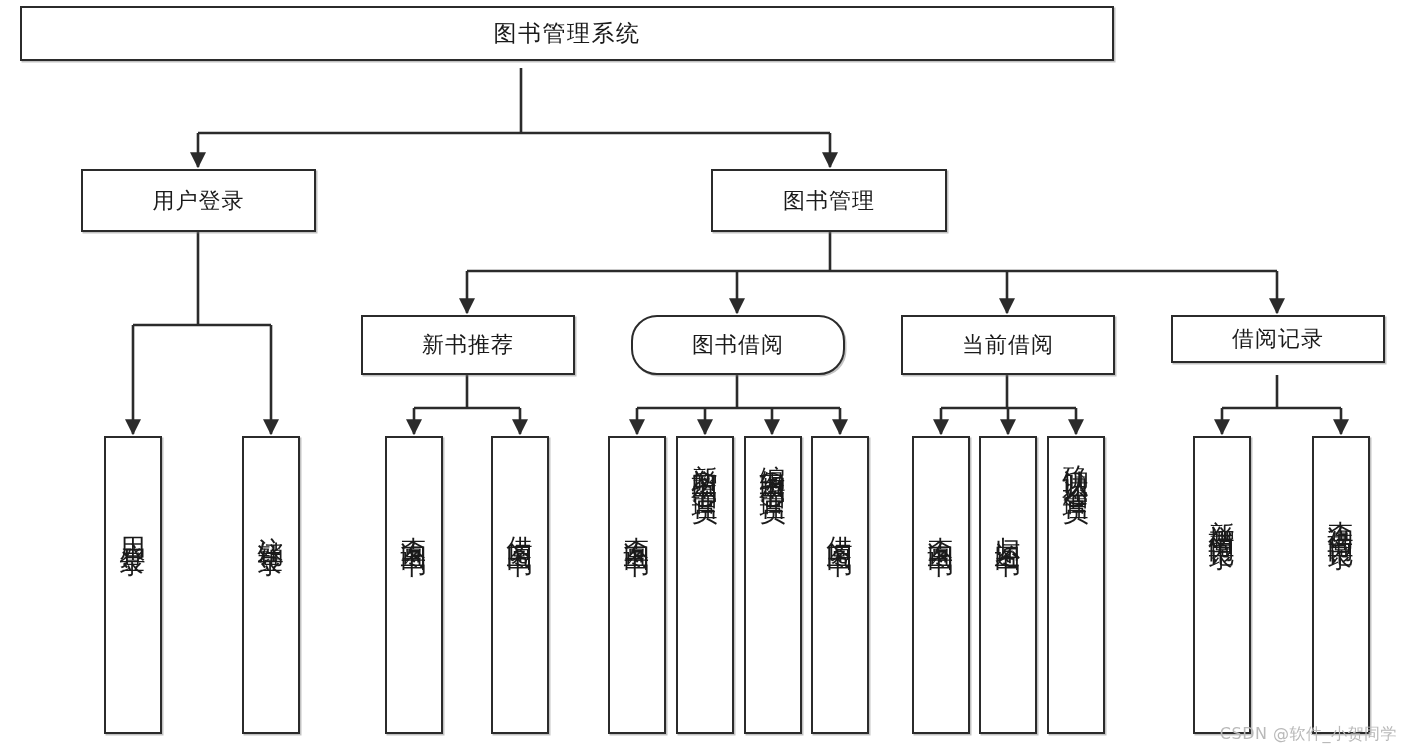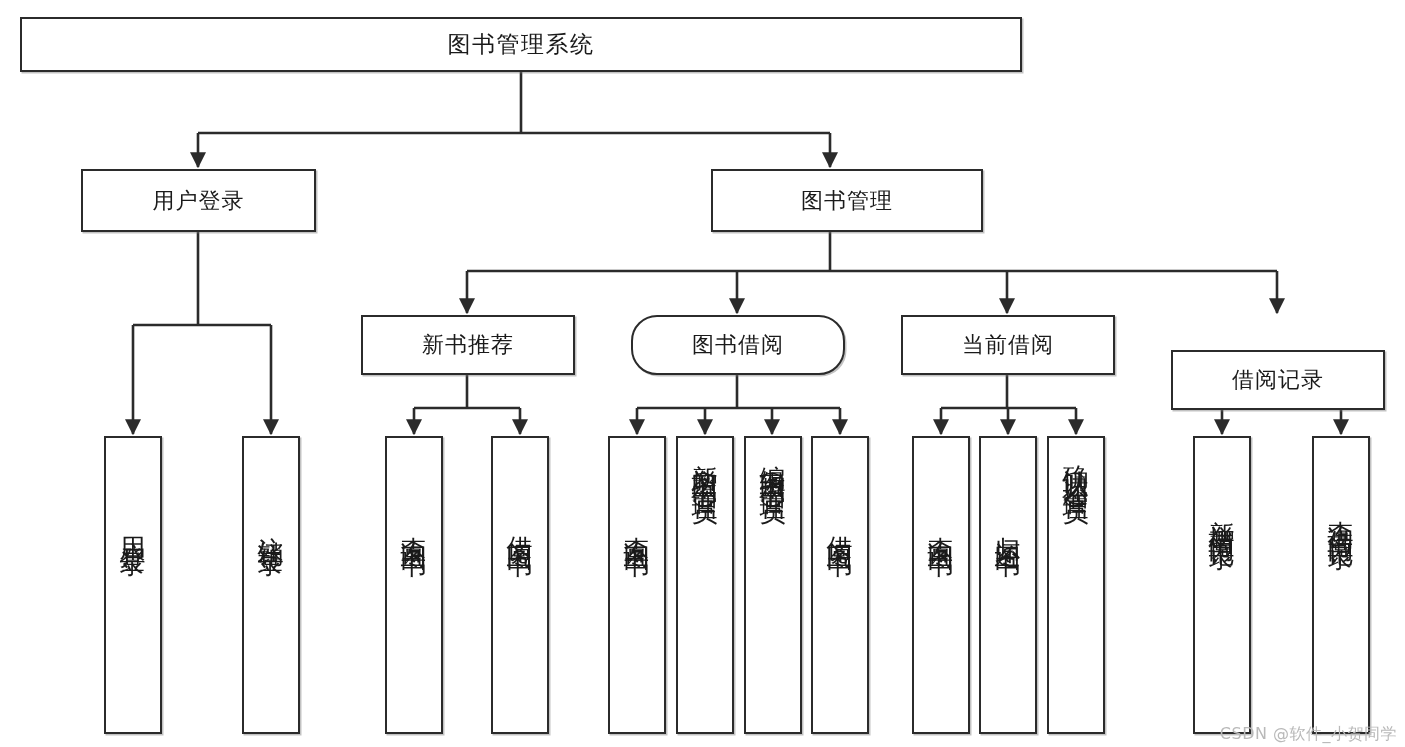--- a/index.html
+++ b/index.html
@@ -109,41 +109,41 @@
       <path d="M 1008 408 L 1008 434" marker-end="url(#ah)"></path>
       <path d="M 1076 408 L 1076 434" marker-end="url(#ah)"></path>
 
       <path d="M 1277 375 L 1277 408"></path>
       <path d="M 1222 408 L 1341 408"></path>
       <path d="M 1222 408 L 1222 434" marker-end="url(#ah)"></path>
       <path d="M 1341 408 L 1341 434" marker-end="url(#ah)"></path>
     </g>
   </svg>
 
-  <div class="node h-node root" style="left:20px;top:17px;width:1002px;height:55px;">
+  <div class="node h-node root" style="left:20px;top:6px;width:1094px;height:55px;">
     <span class="lbl">图书管理系统</span>
   </div>
 
   <div class="node h-node" style="left:81px;top:169px;width:235px;height:63px;">
     <span class="lbl">用户登录</span>
   </div>
-  <div class="node h-node" style="left:711px;top:169px;width:272px;height:63px;">
+  <div class="node h-node" style="left:711px;top:169px;width:236px;height:63px;">
     <span class="lbl">图书管理</span>
   </div>
 
   <div class="node h-node" style="left:361px;top:315px;width:214px;height:60px;">
     <span class="lbl">新书推荐</span>
   </div>
   <div class="node h-node" style="left:631px;top:315px;width:214px;height:60px;border-radius:26px;">
     <span class="lbl">图书借阅</span>
   </div>
   <div class="node h-node" style="left:901px;top:315px;width:214px;height:60px;">
     <span class="lbl">当前借阅</span>
   </div>
-  <div class="node h-node" style="left:1171px;top:315px;width:214px;height:60px;margin-top:35px;">
+  <div class="node h-node" style="left:1171px;top:315px;width:214px;height:48px;">
     <span class="lbl">借阅记录</span>
   </div>
 
   <div class="node v-node mid" style="left:104px;top:436px;width:58px;height:298px;">
     <span class="lbl">用户登录</span>
   </div>
   <div class="node v-node mid" style="left:242px;top:436px;width:58px;height:298px;">
     <span class="lbl">注销登录</span>
   </div>
 

